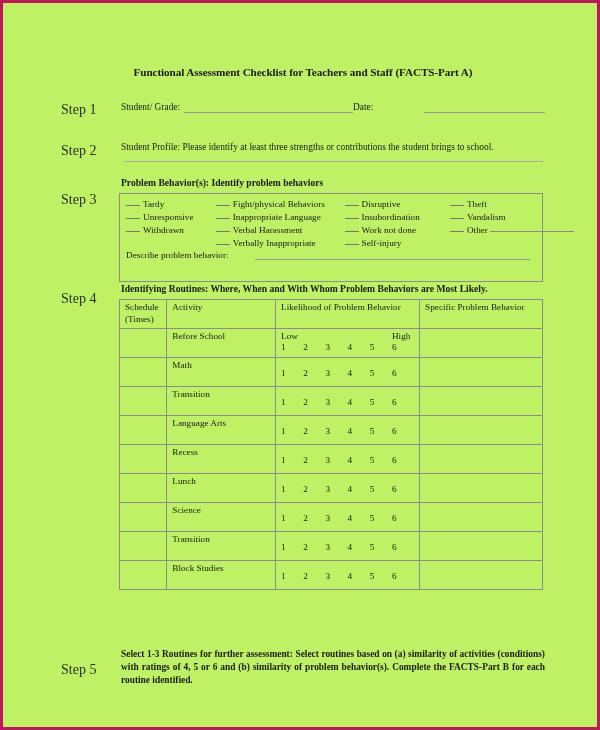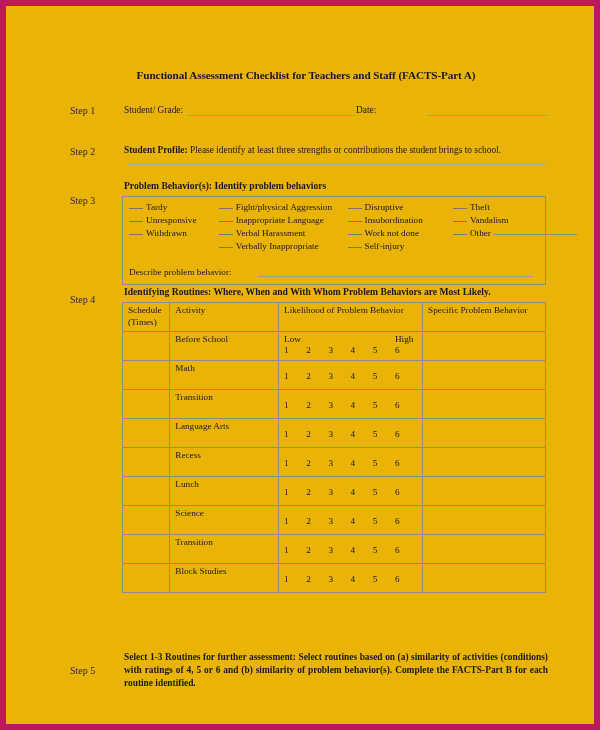--- a/index.html
+++ b/index.html
@@ -14,42 +14,42 @@
     color: #1a1a1a;
     overflow: hidden;
   }
 
   
   .page {
     position: relative;
     width: 600px;
     height: 730px;
     box-sizing: border-box;
-    border: 6px solid #be185d;
-    background: #eab308;
+    border: 3px solid #be185d;
+    background: #bef264;
   }
 
   
   .doc-title {
     position: absolute;
     left: 0;
     top: 63px;
     width: 600px;
     text-align: center;
     font-size: 11.2px;
     font-weight: bold;
     letter-spacing: -0.1px;
   }
 
   
   .step-label {
     position: absolute;
-    left: 64px;
+    left: 58px;
     width: 52px;
-    font-size: 10px;
+    font-size: 14px;
     color: #2b2b2b;
   }
 
   
   .s1-row {
     position: absolute;
     left: 118px;
     width: 424px;
     display: flex;
     font-size: 9.4px;
@@ -67,21 +67,21 @@
   }
 
   
   .s2-text {
     position: absolute;
     left: 118px;
     top: 139px;
     width: 424px;
     font-size: 9.4px;
   }
-  .s2-text b { font-weight: bold; }
+  .s2-text b { font-weight: normal; }
   .s2-rule {
     position: absolute;
     left: 122px;
     top: 158px;
     width: 418px;
     border-bottom: 1px solid #a8a8a8;
   }
 
   
   .s3-head {
@@ -119,21 +119,21 @@
     display: inline-block;
     width: 84px;
     border-bottom: 1px solid #8a8a8a;
     margin-left: 2px;
     vertical-align: 1px;
   }
   .describe-row {
     display: flex;
     align-items: flex-end;
     font-size: 9.2px;
-    margin-top: 14px;
+    margin-top: 0;
     text-align: center;
   }
   .describe-row .fill2 {
     flex: 1 1 auto;
     border-bottom: 1px solid #9a9a9a;
     height: 9px;
     margin-left: 26px;
     margin-right: 6px;
   }
 
@@ -226,21 +226,21 @@
   <div class="behavior-box">
     <div class="bcols">
 
       <div class="bcol c1">
         <div class="bitem"><span class="cbx"></span><span>Tardy</span></div>
         <div class="bitem"><span class="cbx"></span><span>Unresponsive</span></div>
         <div class="bitem"><span class="cbx"></span><span>Withdrawn</span></div>
       </div>
 
       <div class="bcol c2">
-        <div class="bitem"><span class="cbx"></span><span>Fight/physical Aggression</span></div>
+        <div class="bitem"><span class="cbx"></span><span>Fight/physical Behaviors</span></div>
         <div class="bitem"><span class="cbx"></span><span>Inappropriate Language</span></div>
         <div class="bitem"><span class="cbx"></span><span>Verbal Harassment</span></div>
         <div class="bitem"><span class="cbx"></span><span>Verbally Inappropriate</span></div>
       </div>
 
       <div class="bcol c3">
         <div class="bitem"><span class="cbx"></span><span>Disruptive</span></div>
         <div class="bitem"><span class="cbx"></span><span>Insubordination</span></div>
         <div class="bitem"><span class="cbx"></span><span>Work not done</span></div>
         <div class="bitem"><span class="cbx"></span><span>Self-injury</span></div>

